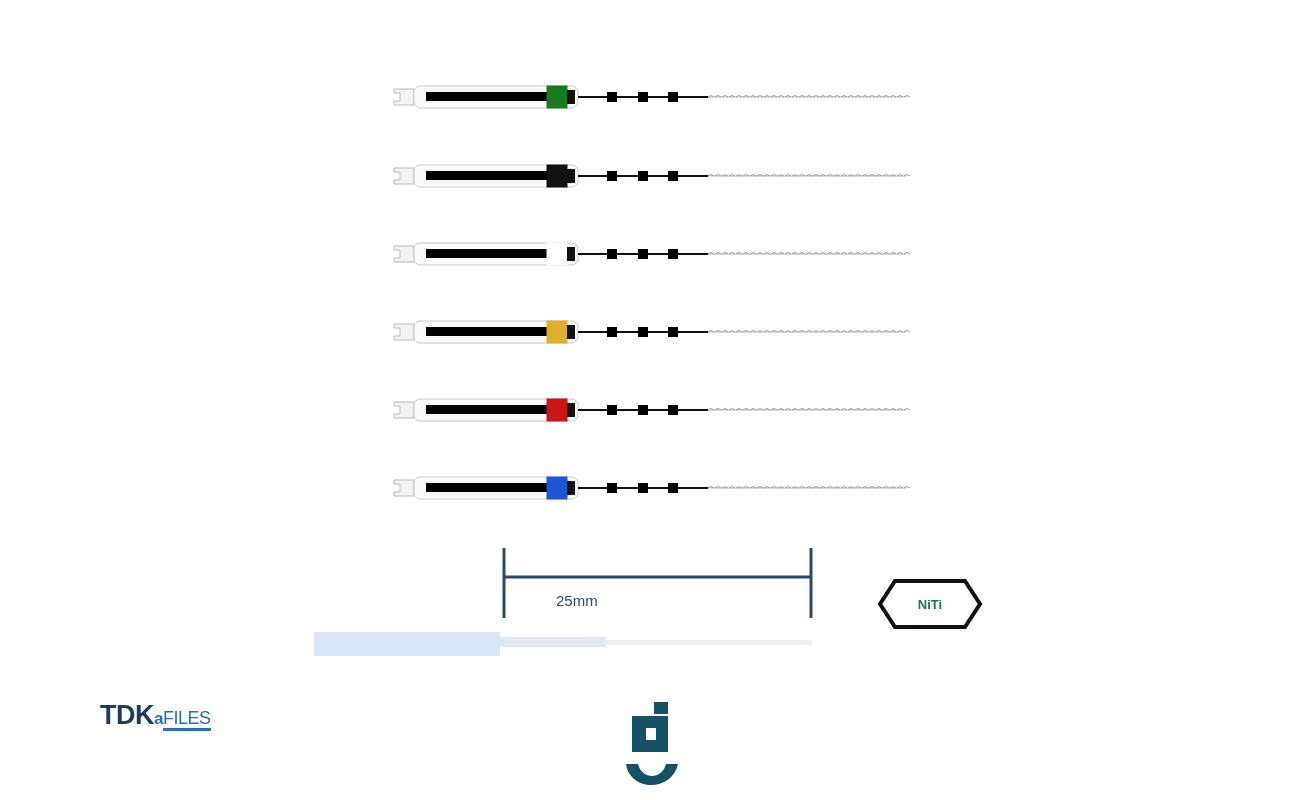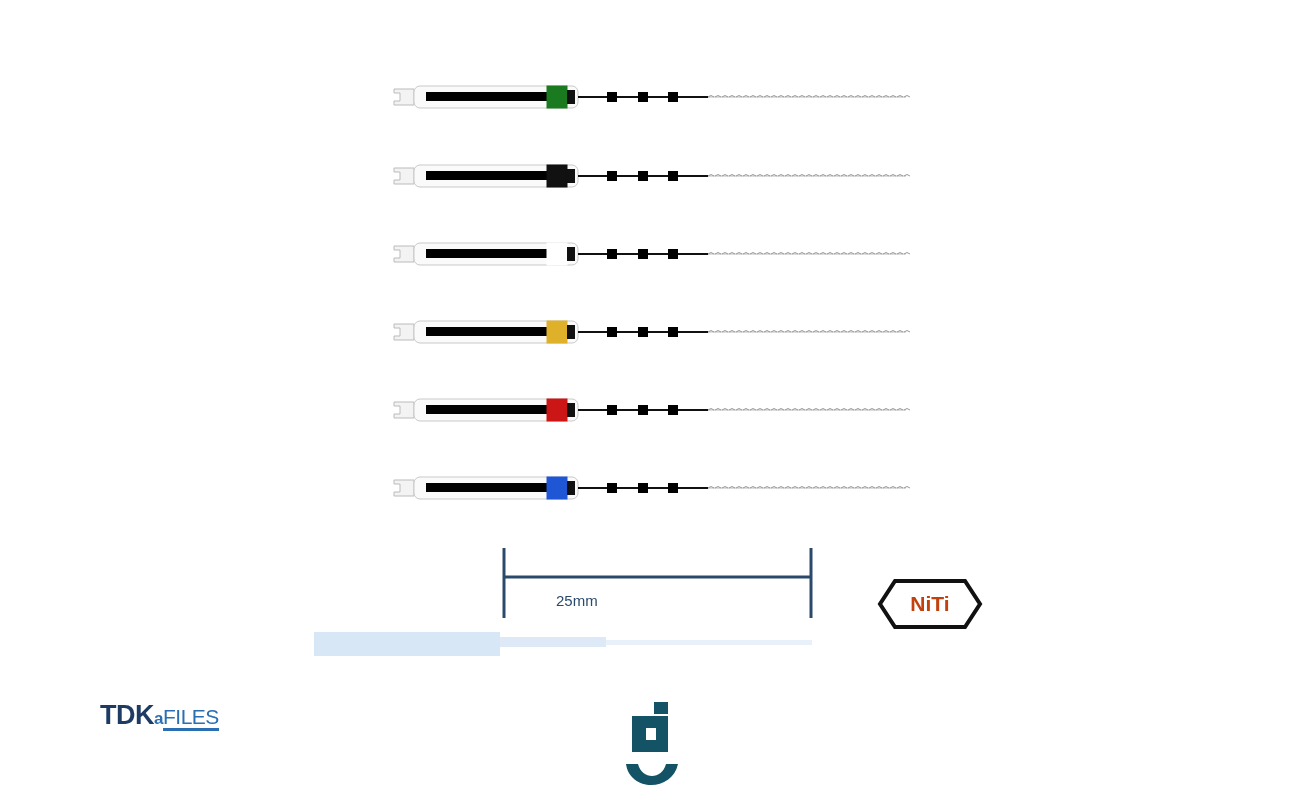--- a/index.html
+++ b/index.html
@@ -2,25 +2,25 @@
 <html><head>
 <meta charset="utf-8">
 <style>
   html,body{margin:0;padding:0;background:#ffffff;}
   body{width:1300px;height:800px;position:relative;overflow:hidden;font-family:"Liberation Sans",sans-serif;}
   .file{position:absolute;left:392px;width:520px;height:26px;}
   .file svg{display:block;}
   .scale{position:absolute;left:502px;top:548px;width:312px;height:70px;}
   .scale-label{position:absolute;left:0;width:262px;top:592px;left:503px;text-align:left;font-size:15px;color:#2b4a6b;}
   .niti{position:absolute;left:877px;top:578px;width:106px;height:52px;}
-  .niti-text{position:absolute;left:877px;top:578px;width:106px;height:52px;display:flex;align-items:center;justify-content:center;font-weight:bold;font-size:21px;color:#c2410c;}
+  .niti-text{position:absolute;left:877px;top:578px;width:106px;height:52px;display:flex;align-items:center;justify-content:center;font-weight:bold;font-size:13px;color:#15803d;}
   .ghost{position:absolute;left:314px;top:628px;width:500px;height:32px;}
   .brand{position:absolute;left:100px;top:700px;font-weight:bold;font-size:27px;color:#1d3b63;letter-spacing:-0.5px;}
   .brand .a{font-size:17px;color:#2a6fb2;}
-  .brand .files{font-size:21px;color:#2a6fb2;border-bottom:3px solid #2a6fb2;font-weight:normal;}
+  .brand .files{font-size:18px;color:#2a6fb2;border-bottom:3px solid #2a6fb2;font-weight:normal;}
   .logo{position:absolute;left:624px;top:702px;width:56px;height:92px;}
 </style>
 </head>
 <body>
 
 <div id="files-container">
     <div class="file" style="top: 84px;">
       <svg width="520" height="26" viewBox="0 0 520 26">
     <path d="M2 5 h20 v16 h-20 v-4 h6 v-8 h-6 z" fill="#f3f3f3" stroke="#bbb"></path>
     <rect x="22" y="2" width="164" height="22" rx="6" fill="#fafafa" stroke="#c9c9c9"></rect>

